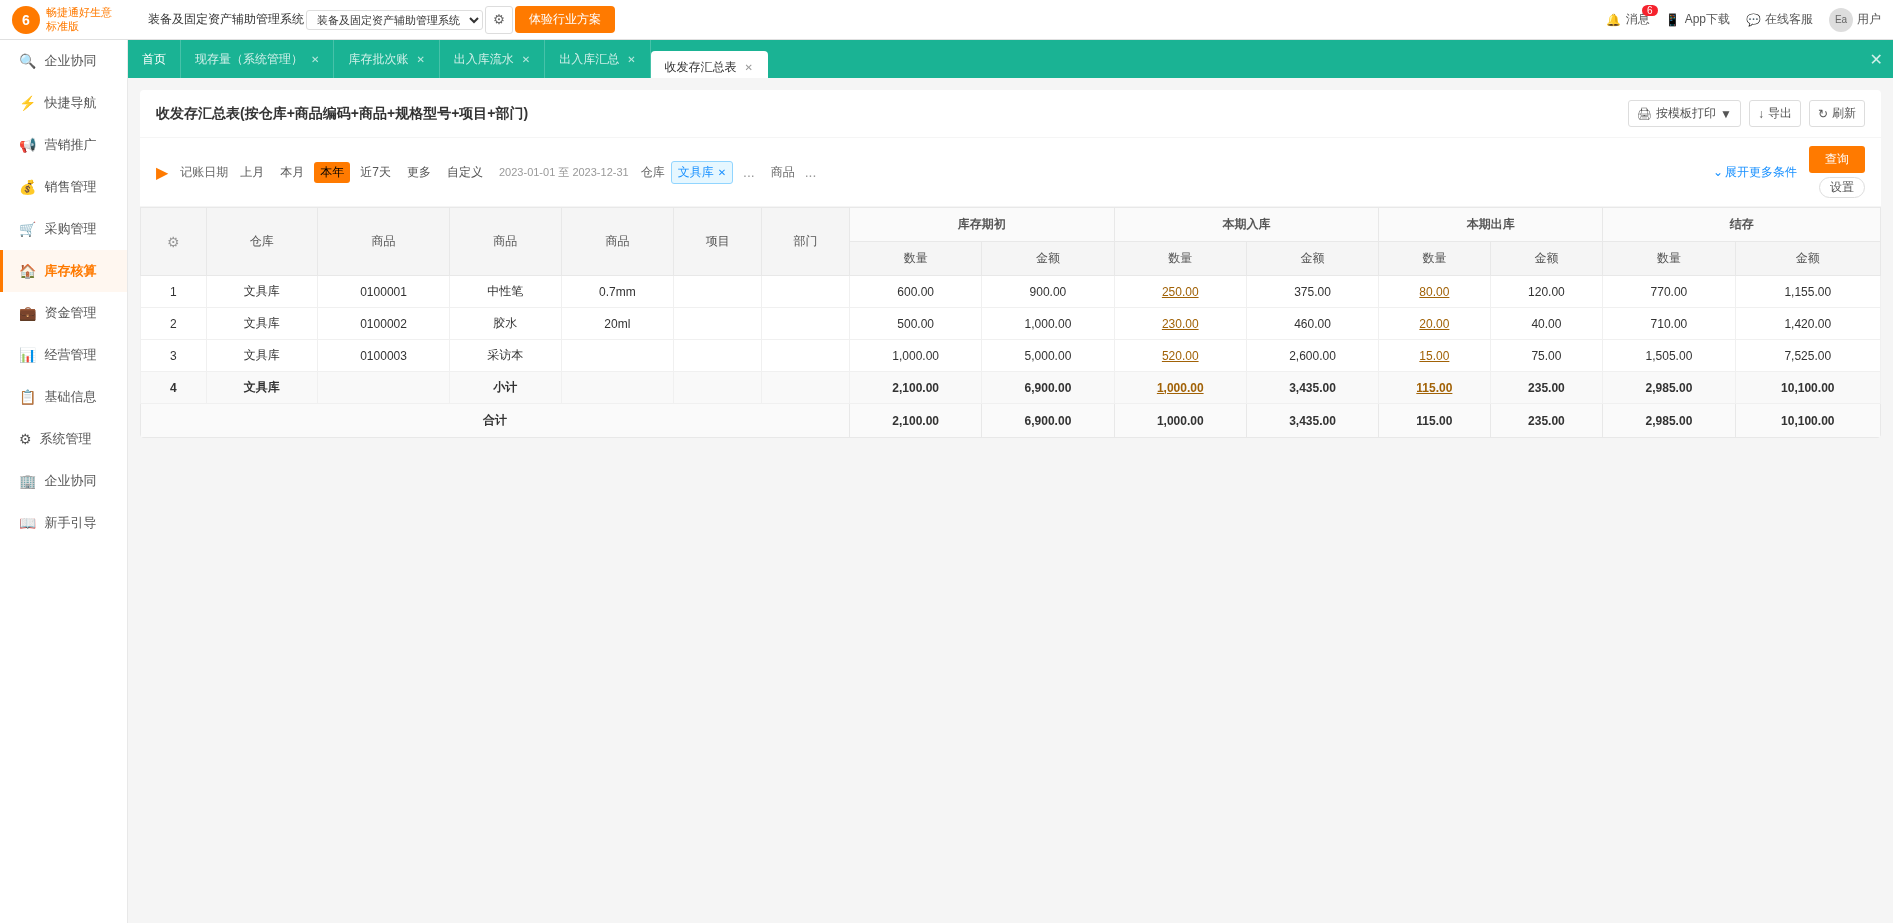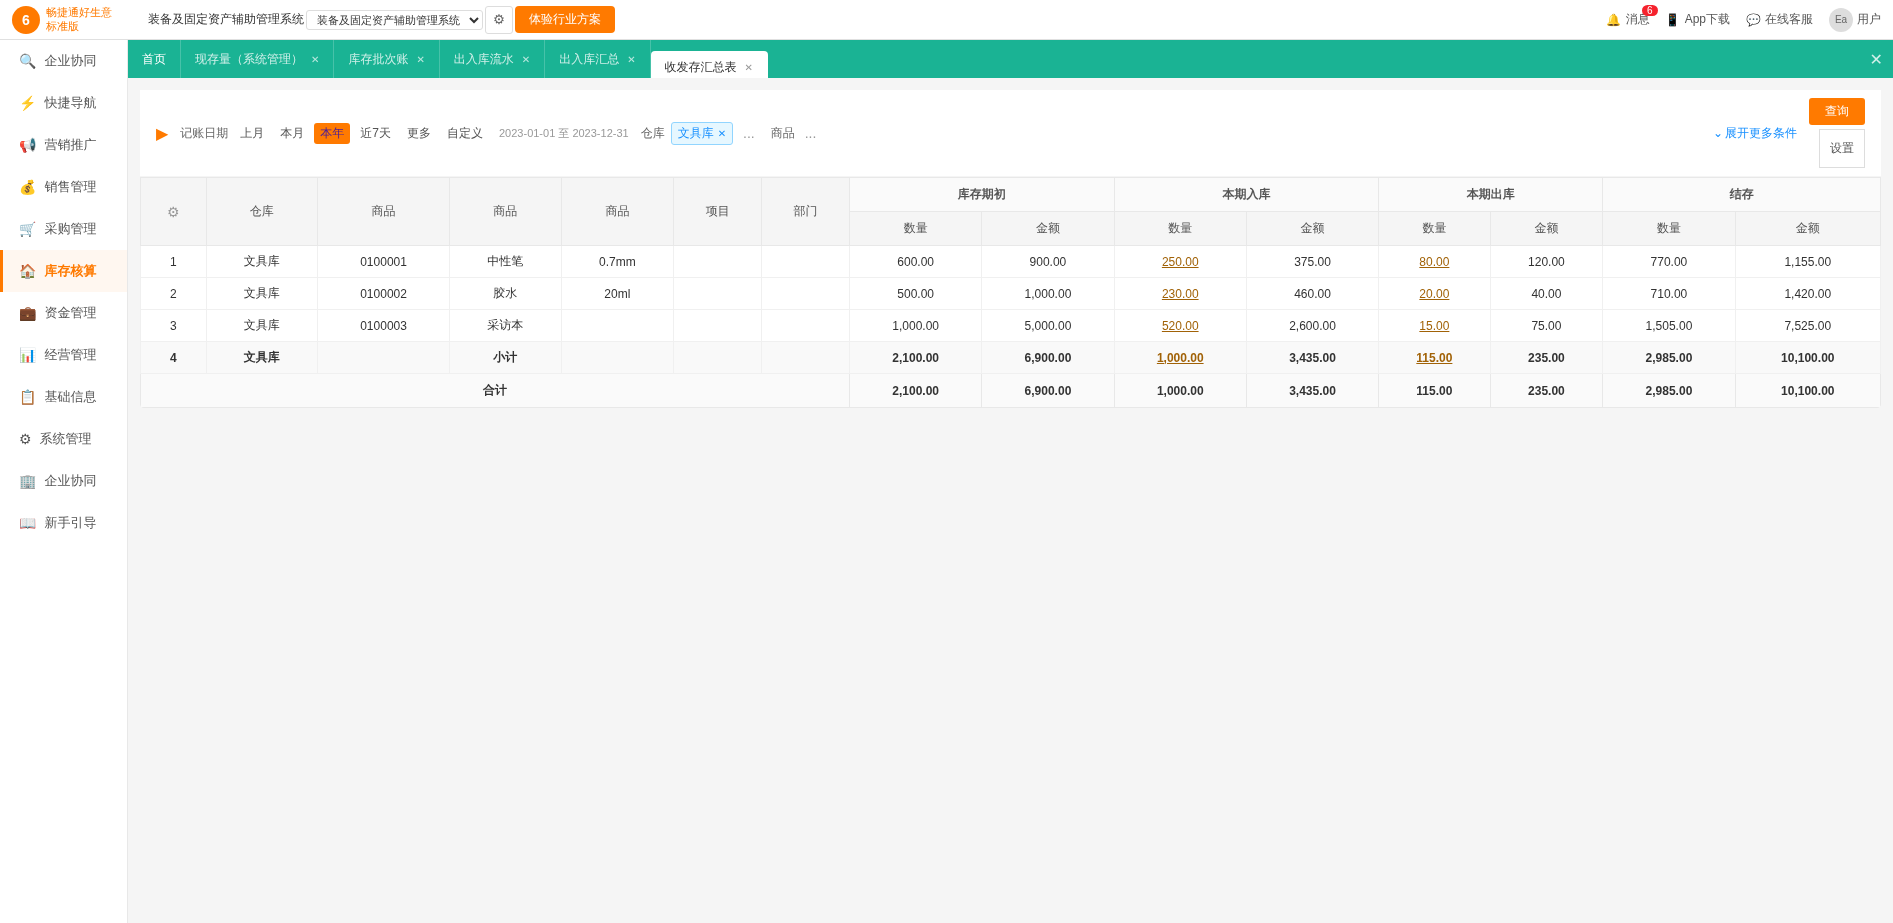--- a/index.html
+++ b/index.html
@@ -51,28 +51,28 @@
     .page-actions { display: flex; align-items: center; gap: 8px; }
     .action-btn { display: flex; align-items: center; gap: 4px; cursor: pointer; color: #555; font-size: 12px; border: 1px solid #ddd; border-radius: 3px; padding: 4px 8px; background: #fff; }
 
     
     .filter-bar { background: #fff; padding: 8px 16px; margin-bottom: 1px; display: flex; align-items: center; gap: 12px; flex-wrap: wrap; }
     .filter-arrow { color: #ff7a00; font-size: 16px; cursor: pointer; }
     .filter-group { display: flex; align-items: center; gap: 6px; }
     .filter-label { color: #666; font-size: 12px; }
     .date-tabs { display: flex; gap: 4px; align-items: center; }
     .date-tab { padding: 2px 6px; border-radius: 3px; cursor: pointer; font-size: 12px; color: #555; }
-    .date-tab.active { background: #ff7a00; color: #4c1d95; border-radius: 3px; }
+    .date-tab.active { background: #ff7a00; color: #000000; border-radius: 3px; }
     .date-range { font-size: 11px; color: #999; margin-left: 4px; }
     .filter-tag { display: flex; align-items: center; gap: 4px; background: #e6f7ff; border: 1px solid #91d5ff; border-radius: 3px; padding: 2px 6px; font-size: 12px; color: #1890ff; }
     .filter-tag-close { cursor: pointer; color: #1890ff; font-size: 10px; }
     .filter-ellipsis { color: #999; cursor: pointer; font-size: 14px; margin: 0 4px; }
     .expand-btn { color: #1890ff; cursor: pointer; font-size: 12px; display: flex; align-items: center; gap: 2px; margin-left: auto; }
     .query-btn { background: #ff7a00; color: #fff; border: none; border-radius: 3px; padding: 5px 16px; font-size: 12px; cursor: pointer; }
-    .setting-btn { background: #fff; color: #555; border: 1px solid #ddd; border-radius: 0; padding: 10px 10px; font-size: 12px; cursor: pointer; }
+    .setting-btn { background: #fff; color: #555; border: 1px solid #ddd; border-radius: 12px; padding: 1px 10px; font-size: 12px; cursor: pointer; }
 
     
     .table-container { background: #fff; border-radius: 0 0 4px 4px; overflow: auto; }
     table { width: 100%; border-collapse: collapse; font-size: 12px; }
     thead th { background: #f5f5f5; padding: 8px 10px; text-align: center; border: 1px solid #e8e8e8; color: #555; font-weight: normal; white-space: nowrap; }
     thead th.group-header { background: #fafafa; font-weight: bold; }
     tbody td { padding: 7px 10px; text-align: center; border: 1px solid #f0f0f0; color: #333; }
     tbody tr.subtotal td { font-weight: bold; background: #f9f9f9; }
     .link-cell { color: #a16207; text-decoration: underline; cursor: pointer; }
     tfoot td { background: #fafafa; padding: 8px 10px; border: 1px solid #e8e8e8; font-weight: bold; text-align: center; }
@@ -203,20 +203,38 @@
         <span>收发存汇总表</span>
         <span class="tab-close">✕</span>
       </div>
       <div class="tab-bar-end">
         <span class="tab-close-all">✕</span>
       </div>
     </div>
 
     <div class="page-content">
 
+      <div class="page-header">
+        <span class="page-title">收发存汇总表(按仓库+商品编码+商品+规格型号+项目+部门)</span>
+        <div class="page-actions">
+          <button class="action-btn">
+            <span>🖨</span>
+            <span>按模板打印</span>
+            <span>▼</span>
+          </button>
+          <button class="action-btn">
+            <span>↓</span>
+            <span>导出</span>
+          </button>
+          <button class="action-btn">
+            <span>↻</span>
+            <span>刷新</span>
+          </button>
+        </div>
+      </div>
 
       <div class="filter-bar">
         <span class="filter-arrow">▶</span>
         <div class="filter-group">
           <span class="filter-label">记账日期</span>
           <div class="date-tabs">
             <span class="date-tab">上月</span>
             <span class="date-tab">本月</span>
             <span class="date-tab active">本年</span>
             <span class="date-tab">近7天</span>

